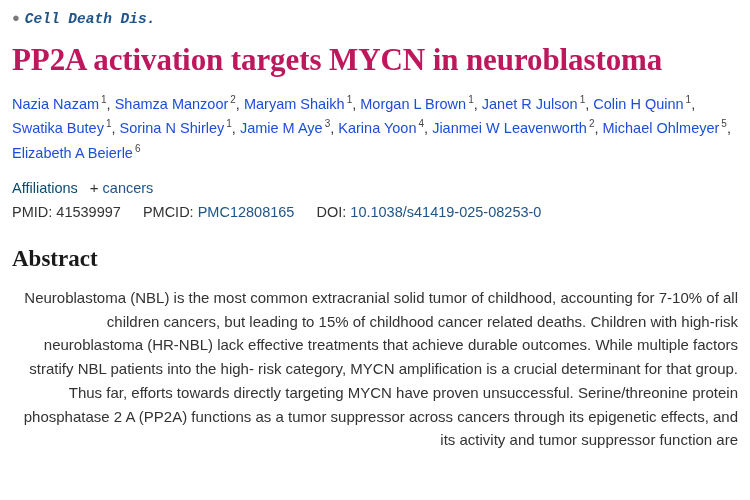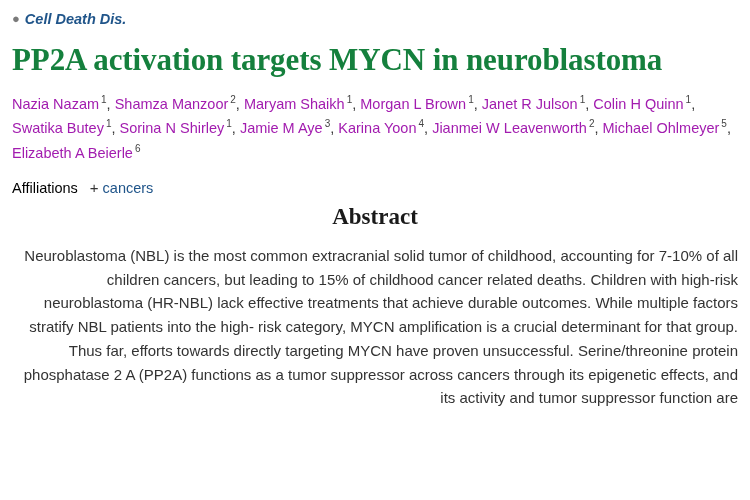--- a/index.html
+++ b/index.html
@@ -33,62 +33,63 @@
     font-size: 13px;
     margin-right: 5px;
     position: relative;
     top: -1px;
   }
   .journal-name {
     color: #20558a;
     font-weight: bold;
     font-style: italic;
     margin-right: 4px;
+    font-family: Liberation Mono, monospace;
   }
   .journal-cite {
     color: #444;
   }
   
   .title {
     font-family: "Liberation Serif", serif;
     font-size: 31px;
     font-weight: bold;
-    color: #15803d;
+    color: #be185d;
     line-height: 1.18;
     margin: 10px 0 14px 0;
     letter-spacing: -0.1px;
   }
   
   .authors {
     font-size: 14.5px;
     line-height: 1.62;
     color: #333;
     margin-bottom: 14px;
     max-width: 726px;
   }
   .author {
-    color: #a21caf;
+    color: #1d4ed8;
     cursor: pointer;
   }
   .sup {
     font-size: 10px;
     vertical-align: super;
     color: #444;
     margin-left: 2px;
   }
   .comma { color: #333; }
   
   .affil-row {
     display: flex;
     align-items: center;
     font-size: 14.5px;
     margin-bottom: 8px;
   }
   .affil-label {
-    color: #000000;
+    color: #0c4a6e;
     margin-right: 12px;
   }
   .expand-btn {
     color: #20558a;
     cursor: pointer;
     display: flex;
     align-items: center;
     font-size: 14.5px;
   }
   .plus-icon {
@@ -107,21 +108,20 @@
     color: #20558a;
     cursor: pointer;
   }
   
   .abstract-heading {
     font-family: "Liberation Serif", serif;
     font-size: 23px;
     font-weight: bold;
     color: #1a1a1a;
     margin: 0 0 14px 0;
-    text-align: center;
   }
   .abstract-body {
     font-size: 15px;
     line-height: 1.58;
     color: #333;
     text-align: right;
     max-width: 726px;
   }
 </style>
 </head>
@@ -139,17 +139,27 @@
   <div class="authors"><span><span class="author">Nazia Nazam</span><span class="sup">1</span><span class="comma">, </span></span><span><span class="author">Shamza Manzoor</span><span class="sup">2</span><span class="comma">, </span></span><span><span class="author">Maryam Shaikh</span><span class="sup">1</span><span class="comma">, </span></span><span><span class="author">Morgan L Brown</span><span class="sup">1</span><span class="comma">, </span></span><span><span class="author">Janet R Julson</span><span class="sup">1</span><span class="comma">, </span></span><span><span class="author">Colin H Quinn</span><span class="sup">1</span><span class="comma">, </span></span><span><span class="author">Swatika Butey</span><span class="sup">1</span><span class="comma">, </span></span><span><span class="author">Sorina N Shirley</span><span class="sup">1</span><span class="comma">, </span></span><span><span class="author">Jamie M Aye</span><span class="sup">3</span><span class="comma">, </span></span><span><span class="author">Karina Yoon</span><span class="sup">4</span><span class="comma">, </span></span><span><span class="author">Jianmei W Leavenworth</span><span class="sup">2</span><span class="comma">, </span></span><span><span class="author">Michael Ohlmeyer</span><span class="sup">5</span><span class="comma">, </span></span><span><span class="author">Elizabeth A Beierle</span><span class="sup">6</span></span></div>
 
   <div class="affil-row">
     <span class="affil-label">Affiliations</span>
     <span class="expand-btn">
       <span class="plus-icon">+</span>
       <span>cancers</span>
     </span>
   </div>
 
+  <div class="ids-row">
+    <span>PMID:</span>
+    <span>41539997</span>
+    <span class="sep"></span>
+    <span>PMCID:</span>
+    <span class="link">PMC12808165</span>
+    <span class="sep"></span>
+    <span>DOI:</span>
+    <span class="link">10.1038/s41419-025-08253-0</span>
+  </div>
 
   <h2 class="abstract-heading">Abstract</h2>
   <div class="abstract-body">Neuroblastoma (NBL) is the most common extracranial solid tumor of childhood, accounting for 7-10% of all children cancers, but leading to 15% of childhood cancer related deaths. Children with high-risk neuroblastoma (HR-NBL) lack effective treatments that achieve durable outcomes. While multiple factors stratify NBL patients into the high- risk category, MYCN amplification is a crucial determinant for that group. Thus far, efforts towards directly targeting MYCN have proven unsuccessful. Serine/threonine protein phosphatase 2 A (PP2A) functions as a tumor suppressor across cancers through its epigenetic effects, and its activity and tumor suppressor function are</div>
 
 </div>
 
 </body></html>

